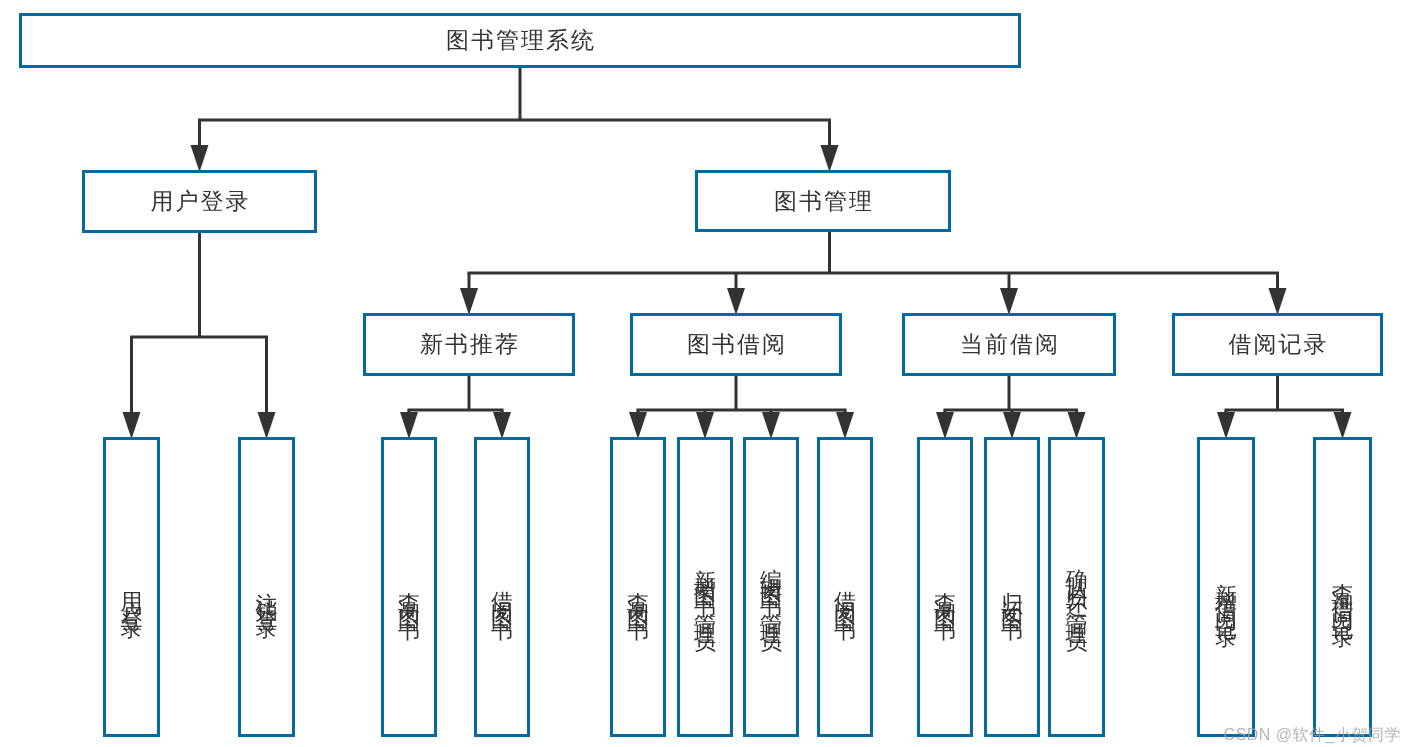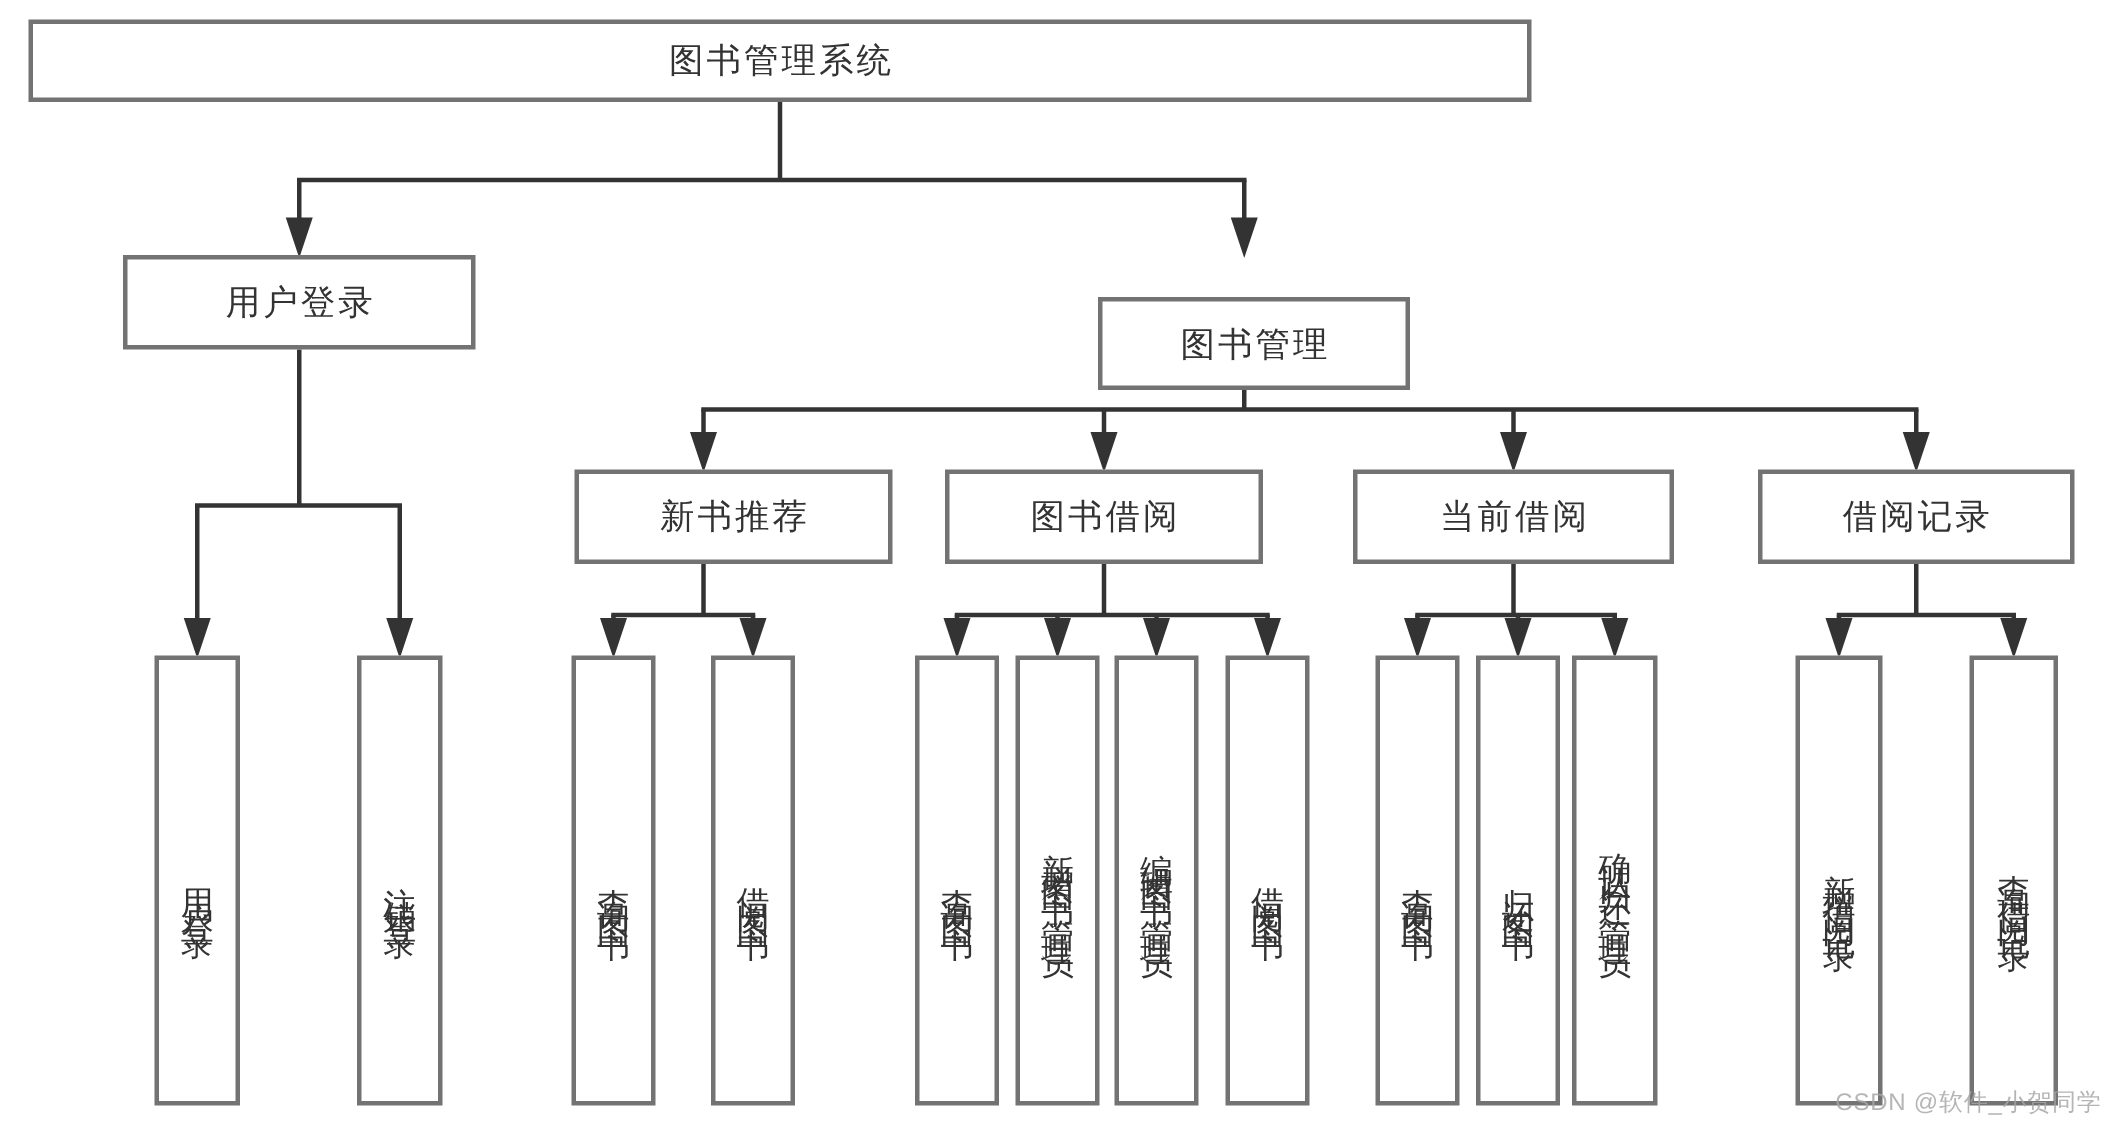--- a/index.html
+++ b/index.html
@@ -17,21 +17,21 @@
   }
   #connector-svg {
     position: absolute;
     left: 0;
     top: 0;
     z-index: 1;
   }
   .box {
     position: absolute;
     box-sizing: border-box;
-    border: 3px solid #737373;
+    border: 3px solid #0369a1;
     background: #ffffff;
     display: flex;
     align-items: center;
     justify-content: center;
     z-index: 2;
   }
   .box .label {
     color: #333333;
     white-space: nowrap;
   }
@@ -116,24 +116,24 @@
       <line x1="1342.5" y1="410" x2="1342.5" y2="416" stroke="#333333" stroke-width="3"></line>
       <polygon points="1333.5,412 1351.5,412 1342.5,439" fill="#333333"></polygon>
     </svg>
   <div id="nodes-layer">
       <div class="box h" style="left: 19px; top: 13px; width: 1002px; height: 55px;">
         <span class="label">图书管理系统</span>
       </div>
       <div class="box h" style="left: 82px; top: 170px; width: 235px; height: 63px;">
         <span class="label">用户登录</span>
       </div>
-      <div class="box h" style="left: 732px; top: 170px; width: 208px; height: 62px; margin-top: 28px;">
+      <div class="box h" style="left: 695px; top: 170px; width: 256px; height: 62px;">
         <span class="label">图书管理</span>
       </div>
-      <div class="box h" style="left: 363px; top: 313px; width: 212px; height: 63px; margin-left: 20px;">
+      <div class="box h" style="left: 363px; top: 313px; width: 212px; height: 63px;">
         <span class="label">新书推荐</span>
       </div>
       <div class="box h" style="left: 630px; top: 313px; width: 212px; height: 63px;">
         <span class="label">图书借阅</span>
       </div>
       <div class="box h" style="left: 902px; top: 313px; width: 214px; height: 63px; font-family: Liberation Mono, monospace;">
         <span class="label">当前借阅</span>
       </div>
       <div class="box h" style="left: 1172px; top: 313px; width: 211px; height: 63px;">
         <span class="label">借阅记录</span>

